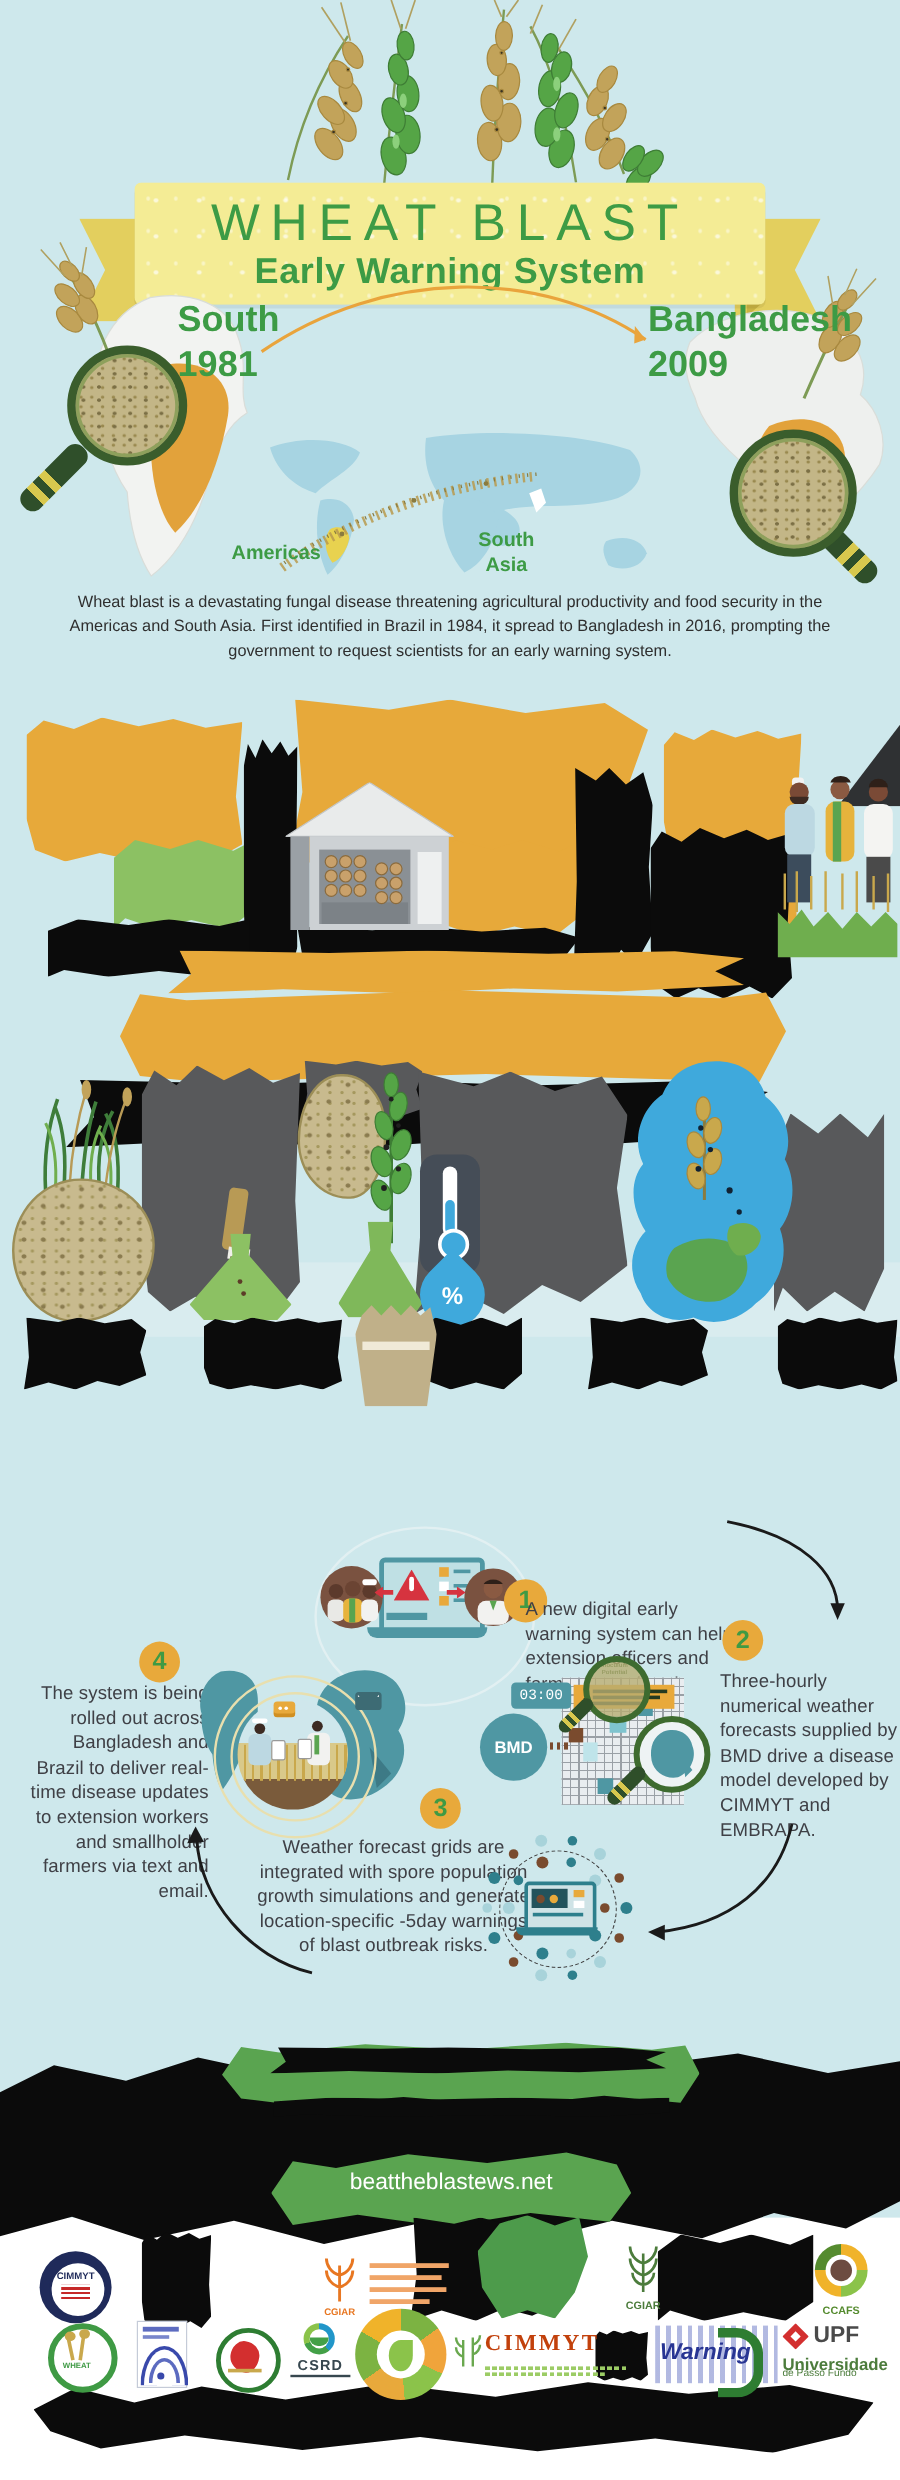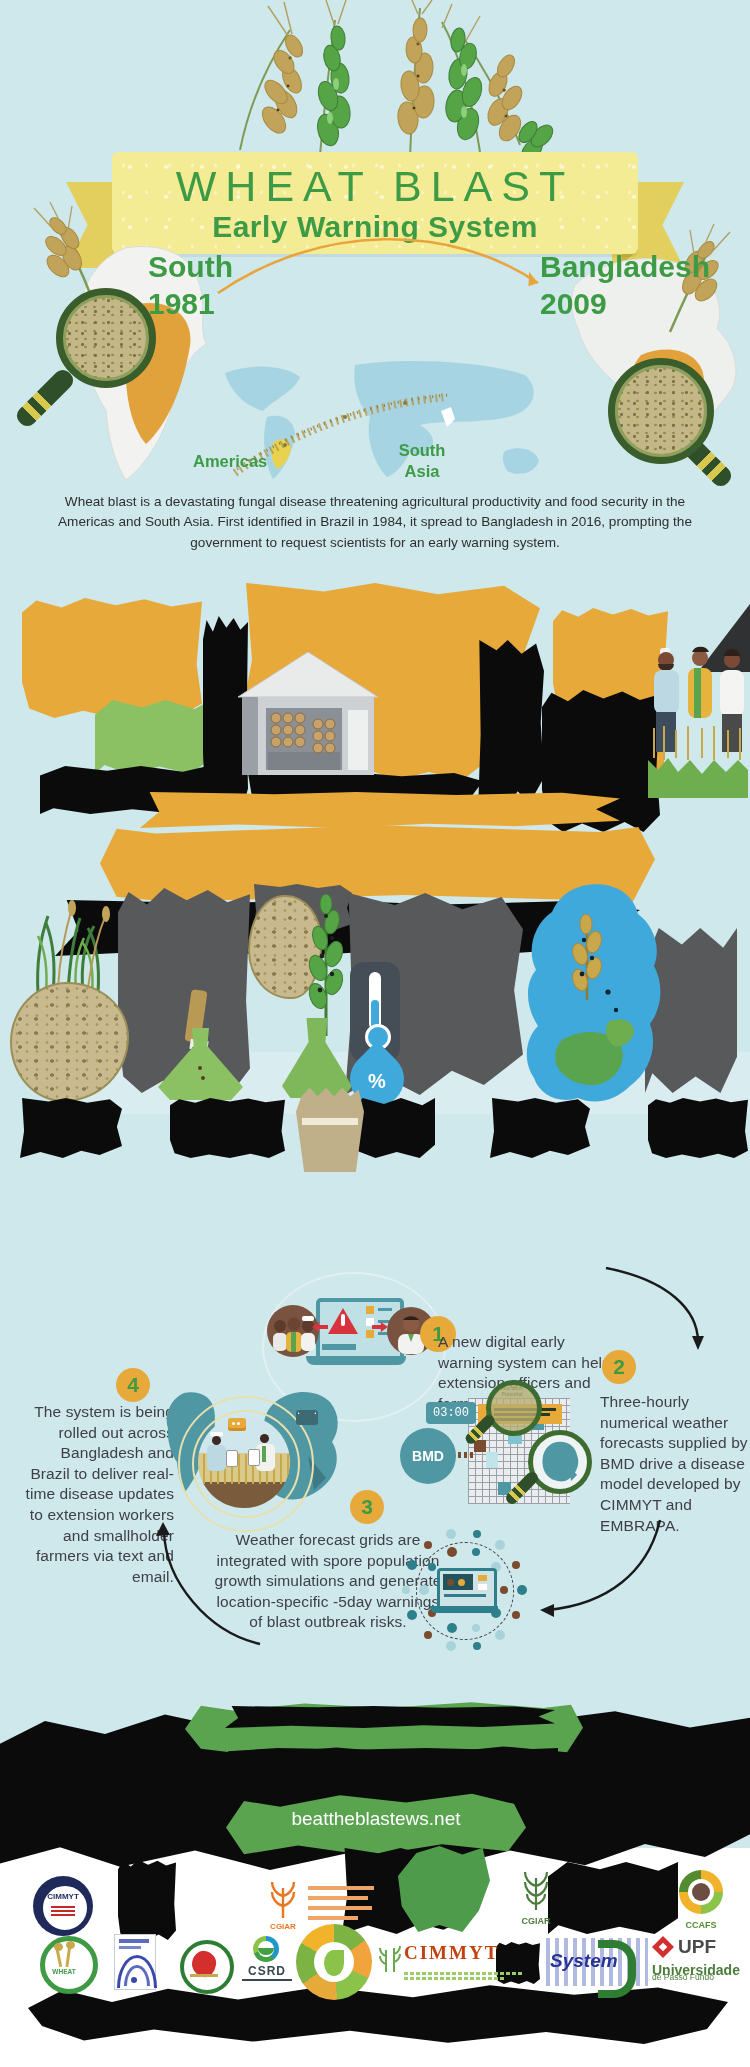--- a/index.html
+++ b/index.html
@@ -584,21 +584,21 @@
     <svg class="a" style="left:0;top:4px;width:24px;height:30px" viewBox="0 0 24 30">
       <path d="M8,28 V6 M16,28 V4 M8,12 C4,11 2,7 2,4 M16,10 C20,9 22,5 22,2 M8,20 C4,19 2,15 2,12 M16,18 C20,17 22,13 22,10" stroke="#6aa84f" stroke-width="2" fill="none"></path>
     </svg>
     <div class="a" style="left:26px;top:2px;width:120px;color:#c2410c;font-family:'Liberation Serif','DejaVu Serif',serif;font-weight:bold;font-size:19px;letter-spacing:2px">CIMMYT</div>
     <div class="a" style="left:26px;top:32px;width:118px;height:3px;background:repeating-linear-gradient(90deg,#9ccc65 0 4px,transparent 4px 6px)"></div>
     <div class="a" style="left:26px;top:37px;width:100px;height:3px;background:repeating-linear-gradient(90deg,#9ccc65 0 4px,transparent 4px 6px)"></div>
   </div>
   <div class="a" style="left:546px;top:1938px;width:102px;height:48px">
     <div class="a" style="left:0;top:0;width:102px;height:48px;background:repeating-linear-gradient(90deg,#9fa8da 0 4px,#ffffff 4px 9px);opacity:.8"></div>
     <div class="a" style="left:52px;top:2px;width:30px;height:42px;border:8px solid #2e7d32;border-left:none;border-radius:0 22px 22px 0"></div>
-    <div class="a logotxt" style="left:4px;top:12px;width:98px;color:#283593;font-size:19px;font-style:italic">System</div>
+    <div class="a logotxt" style="left:4px;top:12px;width:98px;color:#283593;font-size:19px;font-style:italic">Warning</div>
   </div>
   <div class="a" style="left:652px;top:1934px;width:72px;height:58px">
     <div class="a" style="left:0;top:2px;width:22px;height:22px;background:#d32f2f;clip-path:polygon(50% 0,100% 50%,50% 100%,0 50%)"></div>
     <div class="a" style="left:8px;top:10px;width:6px;height:6px;background:#fff;transform:rotate(45deg)"></div>
     <div class="a logotxt" style="left:26px;top:2px;width:46px;color:#4a4a4a;font-size:19px">UPF</div>
     <div class="a" style="left:0;top:28px;width:72px;color:#4c7c3c;font-size:14px;font-weight:bold">Universidade</div>
     <div class="a" style="left:0;top:38px;width:72px;color:#4c7c3c;font-size:8.5px">de Passo Fundo</div>
   </div>
 
 </div>

